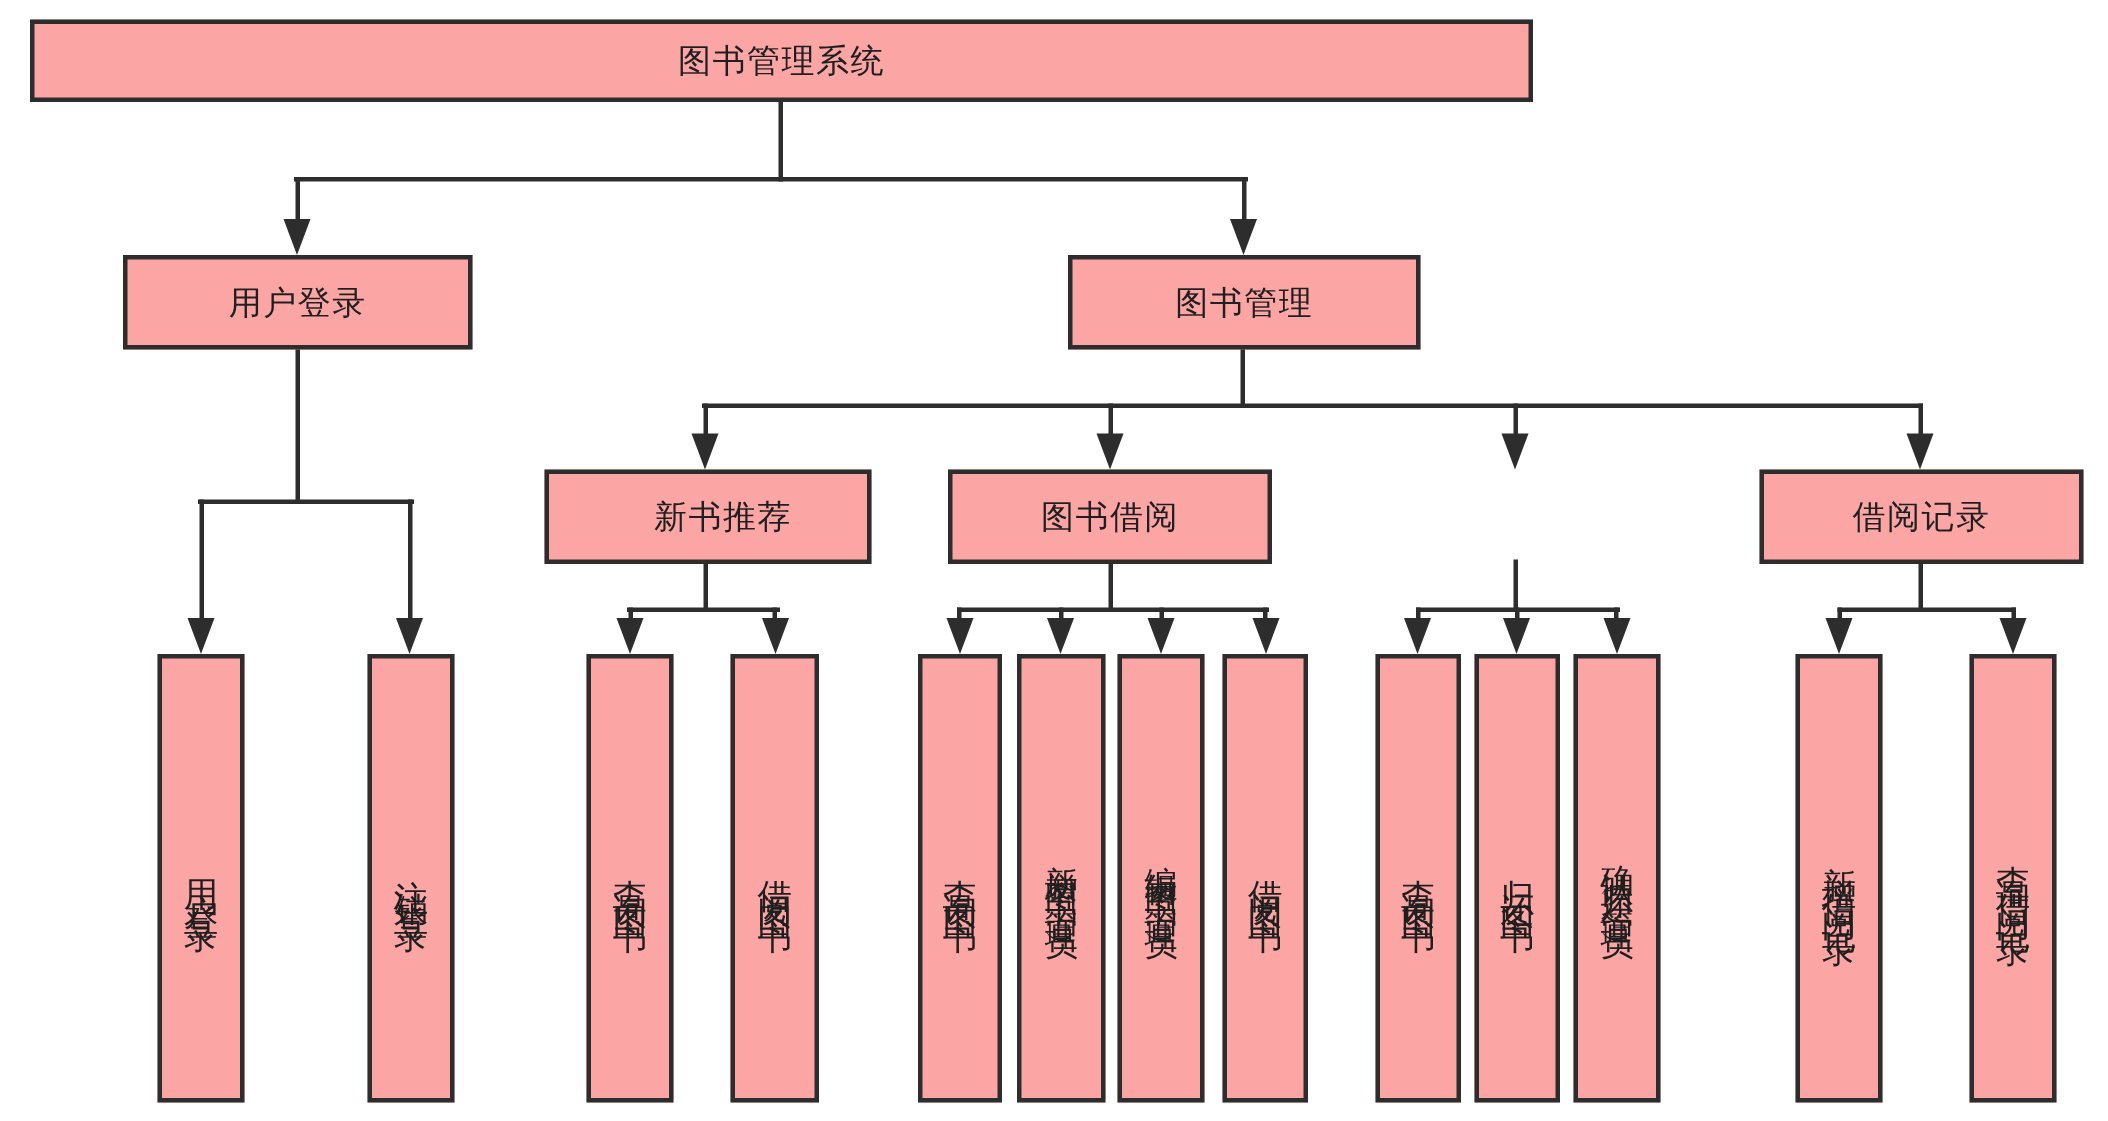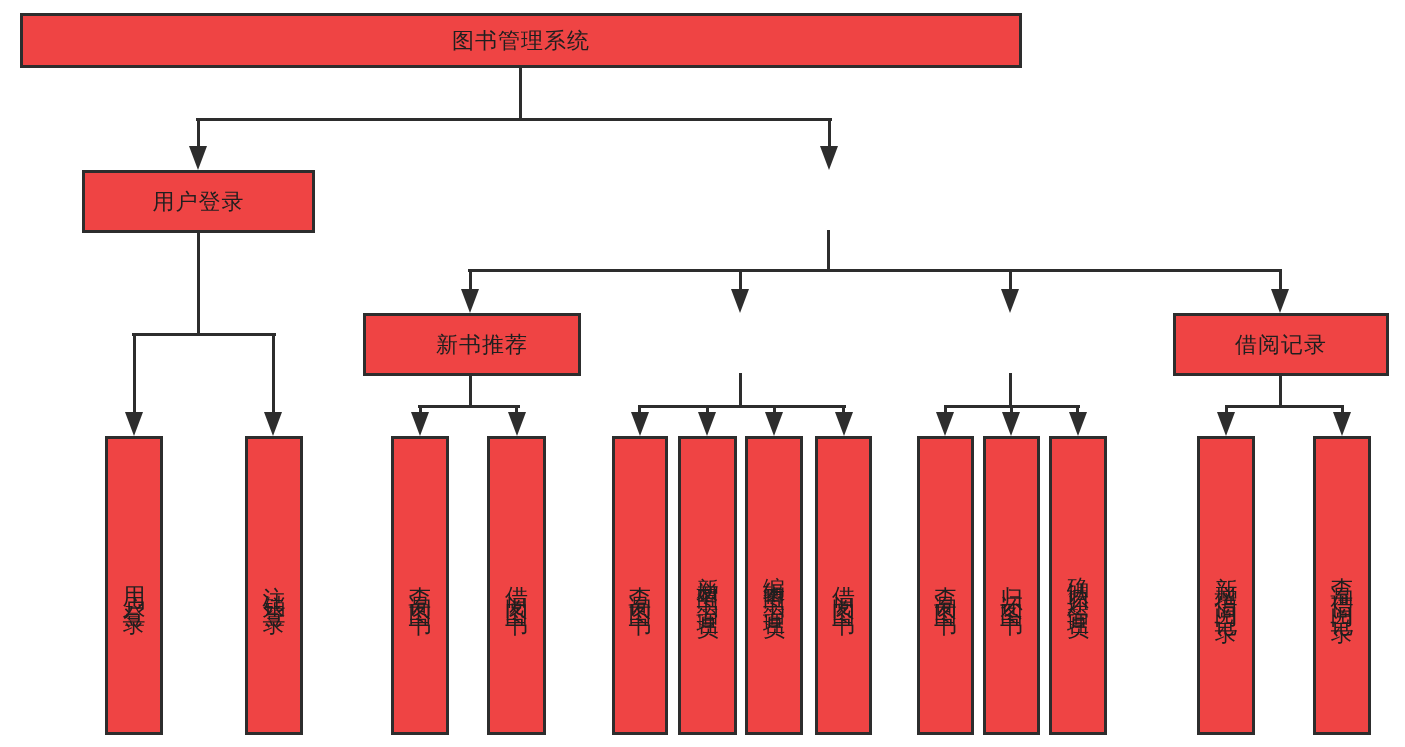--- a/index.html
+++ b/index.html
@@ -12,21 +12,21 @@
   body{font-family:"Liberation Sans", sans-serif;}
   #canvas{
     position:relative;width:1405px;height:747px;background:var(--bg);
     overflow:hidden;
   }
   .line{position:absolute;background:var(--line);}
   .ah{position:absolute;width:0;height:0;
       border-left:9px solid transparent;border-right:9px solid transparent;
       border-top:24px solid var(--line);}
   .box{position:absolute;box-sizing:border-box;border:3px solid var(--line);
-       background:#ef4444;display:flex;align-items:center;justify-content:center;
+       background:#fca5a5;display:flex;align-items:center;justify-content:center;
        color:var(--text);}
   .hnode{font-size:22px;letter-spacing:1px;}
   .leaf{font-size:23px;}
   .vlabel{writing-mode:vertical-rl;text-orientation:mixed;letter-spacing:9px;line-height:1;}
   .vlabel.long{letter-spacing:6px;font-size:22px;}
   #watermark{position:absolute;left:1186px;top:711px;font-size:19px;
              color:var(--wm);white-space:nowrap;z-index:5;letter-spacing:1px;}
 </style>
 </head>
 <body>
@@ -92,23 +92,29 @@
   <div class="line" style="left:1341px;top:405px;width:3px;height:10px;"></div>
   <div class="ah" style="left:1333px;top:412px;"></div>
 
   <div class="box hnode" style="left:20px;top:13px;width:1002px;height:55px;">
     <span>图书管理系统</span>
   </div>
 
   <div class="box hnode" style="left:82px;top:170px;width:233px;height:63px;">
     <span>用户登录</span>
   </div>
+  <div class="box hnode" style="left:712px;top:170px;width:235px;height:63px;">
+    <span>图书管理</span>
+  </div>
 
   <div class="box hnode" style="left:363px;top:313px;width:218px;height:63px;padding-left:20px;">
     <span>新书推荐</span>
+  </div>
+  <div class="box hnode" style="left:632px;top:313px;width:216px;height:63px;">
+    <span>图书借阅</span>
   </div>
   <div class="box hnode" style="left:1173px;top:313px;width:216px;height:63px;">
     <span>借阅记录</span>
   </div>
 
   <div class="box leaf" style="left:105px;top:436px;width:58px;height:299px;">
     <span class="vlabel">用户登录</span>
   </div>
   <div class="box leaf" style="left:245px;top:436px;width:58px;height:299px;">
     <span class="vlabel">注销登录</span>

